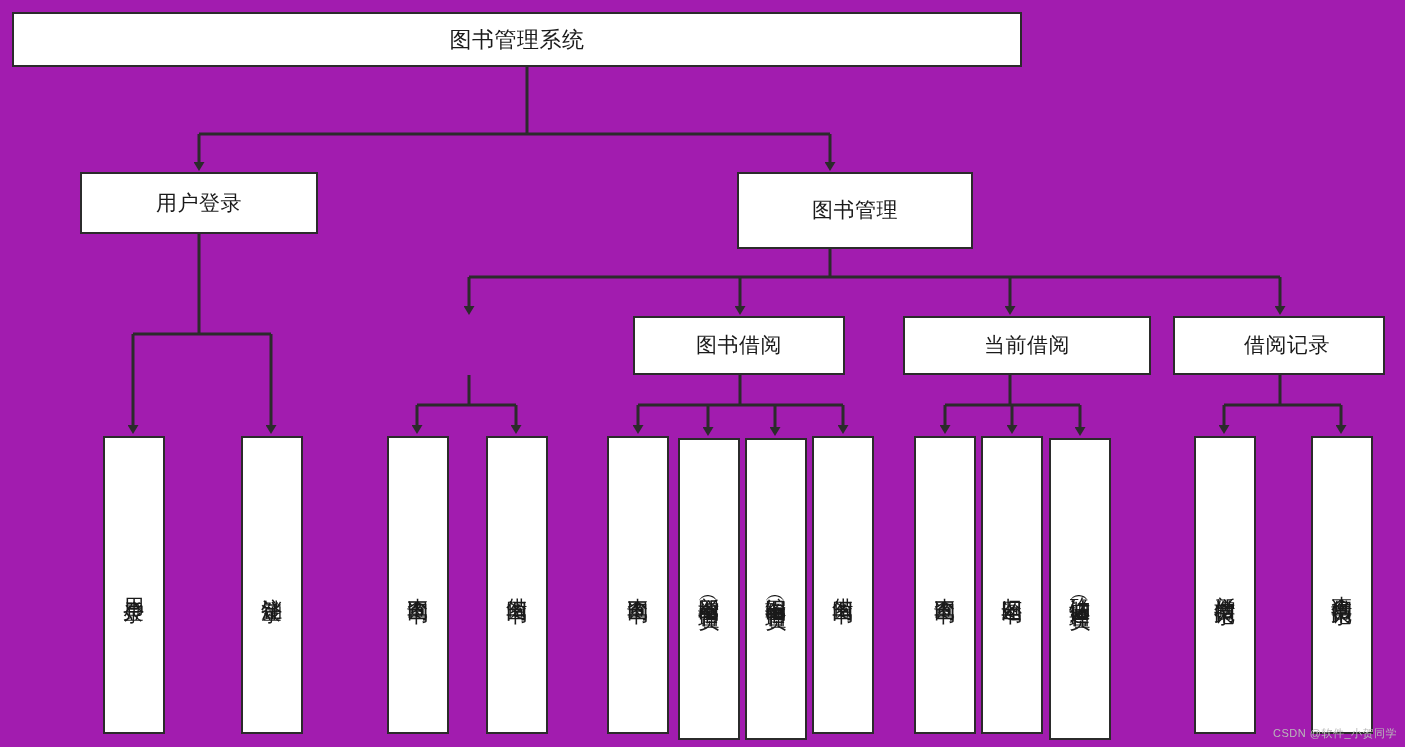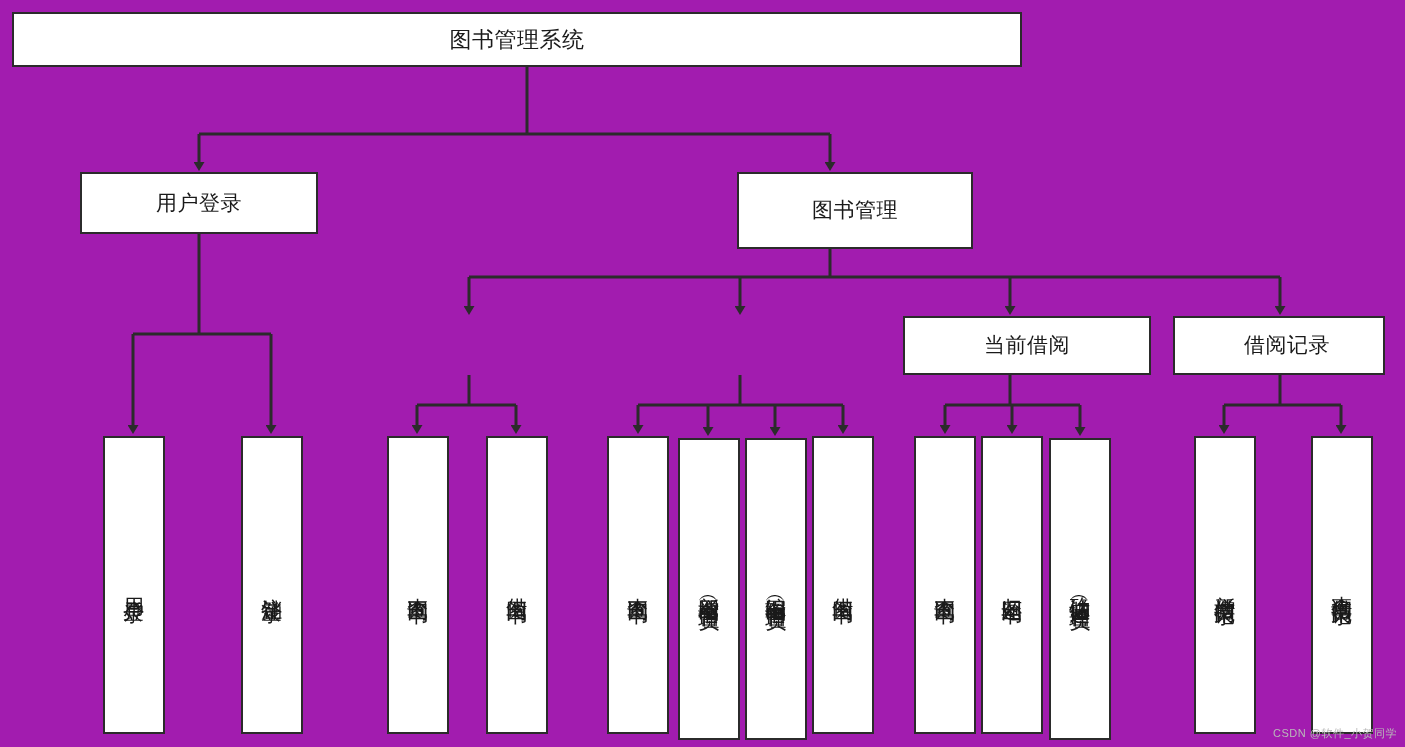--- a/index.html
+++ b/index.html
@@ -134,20 +134,23 @@
     <span class="label">图书管理系统</span>
   </div>
 
   <div class="node horiz" style="left:80px; top:172px; width:238px; height:62px;">
     <span class="label">用户登录</span>
   </div>
   <div class="node horiz" style="left:712px; top:172px; width:236px; height:77px;margin-left:25px;">
     <span class="label">图书管理</span>
   </div>
 
+  <div class="node horiz" style="left:633px; top:316px; width:212px; height:59px;">
+    <span class="label">图书借阅</span>
+  </div>
   <div class="node horiz" style="left:903px; top:316px; width:248px; height:59px;">
     <span class="label">当前借阅</span>
   </div>
   <div class="node horiz" style="left:1173px; top:316px; width:212px; height:59px;padding-left:16px;">
     <span class="label">借阅记录</span>
   </div>
 
   <div class="node vert" style="left:103px; top:436px; width:62px; height:298px;">
     <span class="label">用户登录</span>
   </div>

